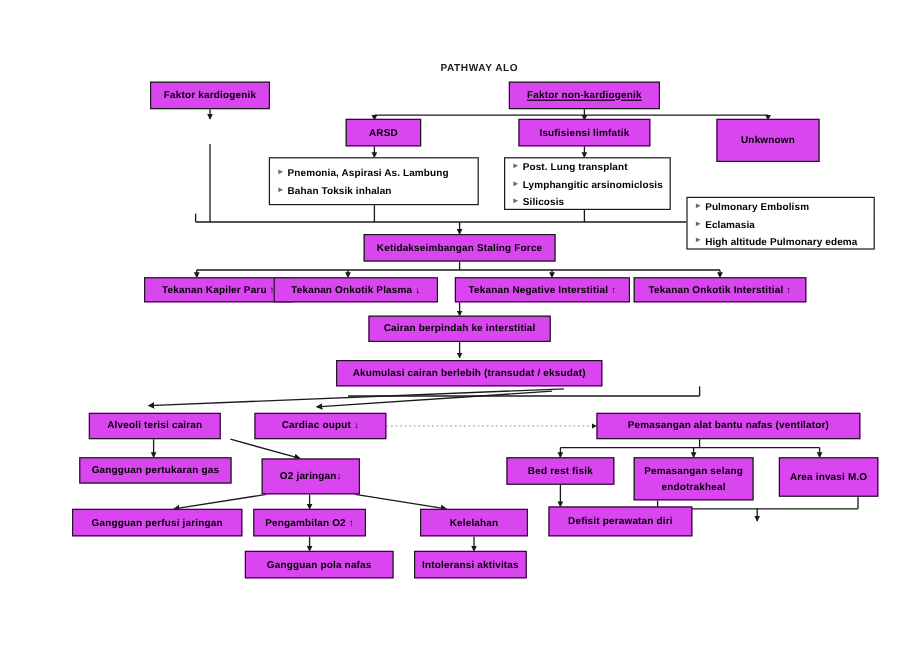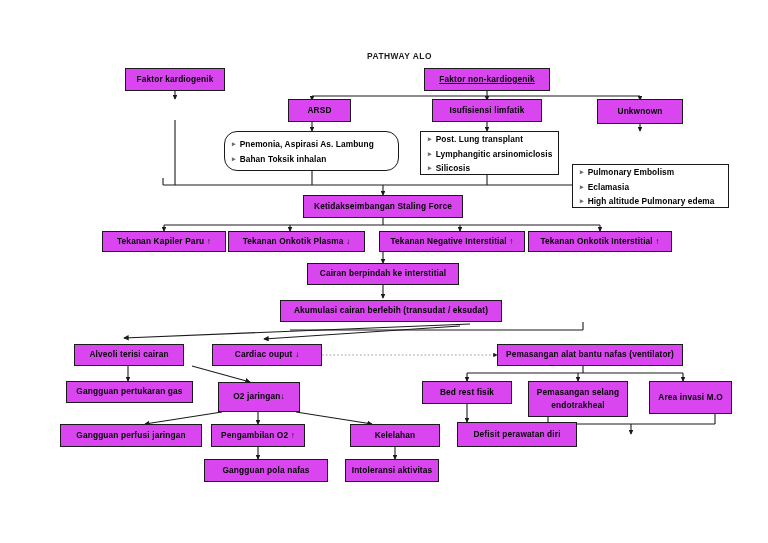--- a/index.html
+++ b/index.html
@@ -175,21 +175,21 @@
 
   <div class="node" style="left:125px; top:68px; width:100px; height:23px;">Faktor kardiogenik</div>
 
 
   <div class="node" style="left:424px; top:68px; width:126px; height:23px;text-decoration:underline;">Faktor non-kardiogenik</div>
 
   <div class="node" style="left:288px; top:99px; width:63px; height:23px;">ARSD</div>
 
   <div class="node" style="left:432px; top:99px; width:110px; height:23px;">Isufisiensi limfatik</div>
 
-  <div class="listbox" style="left:224px; top:131px; width:175px; height:40px;border-radius:13px;">
+  <div class="listbox" style="left:224px; top:131px; width:175px; height:40px;">
     <div class="li">
         <span class="bul">▸</span>
         <span>Pnemonia, Aspirasi As. Lambung</span>
       </div>
     <div class="li">
         <span class="bul">▸</span>
         <span>Bahan Toksik inhalan</span>
       </div>
   </div>
 
@@ -201,56 +201,56 @@
     <div class="li">
         <span class="bul">▸</span>
         <span>Lymphangitic arsinomiclosis</span>
       </div>
     <div class="li">
         <span class="bul">▸</span>
         <span>Silicosis</span>
       </div>
   </div>
 
-  <div class="node" style="left:597px; top:99px; width:86px; height:25px;">Unkwnown</div>
+  <div class="node" style="left:597px; top:99px; width:86px; height:36px;">Unkwnown</div>
 
   <div class="listbox" style="left:572px; top:131px; width:157px; height:44px;margin-top:33px;">
     <div class="li">
         <span class="bul">▸</span>
         <span>Pulmonary Embolism</span>
       </div>
     <div class="li">
         <span class="bul">▸</span>
         <span>Eclamasia</span>
       </div>
     <div class="li">
         <span class="bul">▸</span>
         <span>High altitude Pulmonary edema</span>
       </div>
   </div>
 
   <div class="node" style="left:303px; top:195px; width:160px; height:23px;">Ketidakseimbangan Staling Force</div>
 
-  <div class="node" style="left:102px; top:231px; width:124px; height:21px;">Tekanan Kapiler Paru ↑</div>
+  <div class="node" style="left:120px; top:231px; width:124px; height:21px;">Tekanan Kapiler Paru ↑</div>
 
   <div class="node" style="left:228px; top:231px; width:137px; height:21px;">Tekanan Onkotik Plasma ↓</div>
 
   <div class="node" style="left:379px; top:231px; width:146px; height:21px;">Tekanan Negative Interstitial ↑</div>
 
   <div class="node" style="left:528px; top:231px; width:144px; height:21px;">Tekanan Onkotik Interstitial ↑</div>
 
   <div class="node" style="left:307px; top:263px; width:152px; height:22px;">Cairan berpindah ke interstitial</div>
 
   <div class="node" style="left:280px; top:300px; width:222px; height:22px;">Akumulasi cairan berlebih (transudat / eksudat)</div>
 
   <div class="node" style="left:74px; top:344px; width:110px; height:22px;">Alveoli terisi cairan</div>
 
   <div class="node" style="left:212px; top:344px; width:110px; height:22px;">Cardiac ouput ↓</div>
 
-  <div class="node" style="left:497px; top:344px; width:186px; height:22px;">Pemasangan alat bantu nafas (ventilator)</div>
+  <div class="node" style="left:497px; top:344px; width:220px; height:22px;">Pemasangan alat bantu nafas (ventilator)</div>
 
   <div class="node" style="left:66px; top:381px; width:127px; height:22px;">Gangguan pertukaran gas</div>
 
   <div class="node" style="left:218px; top:382px; width:82px; height:30px;">O2 jaringan↓</div>
 
   <div class="node" style="left:422px; top:381px; width:90px; height:23px;">Bed rest fisik</div>
 
   <div class="node two-line" style="left:528px; top:381px; width:100px; height:36px; flex-direction:column;">
     <span>Pemasangan selang</span>
     <span>endotrakheal</span>

